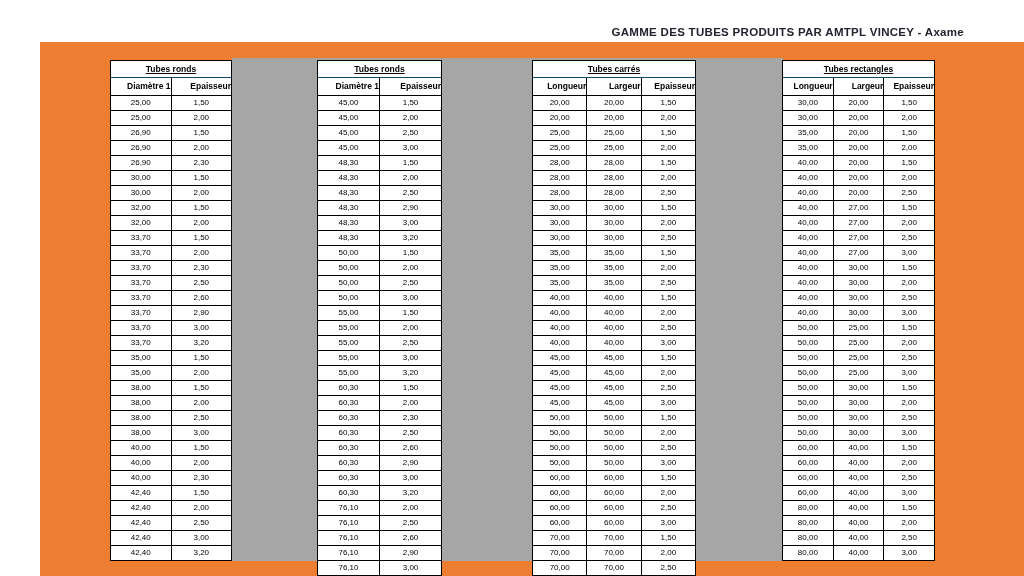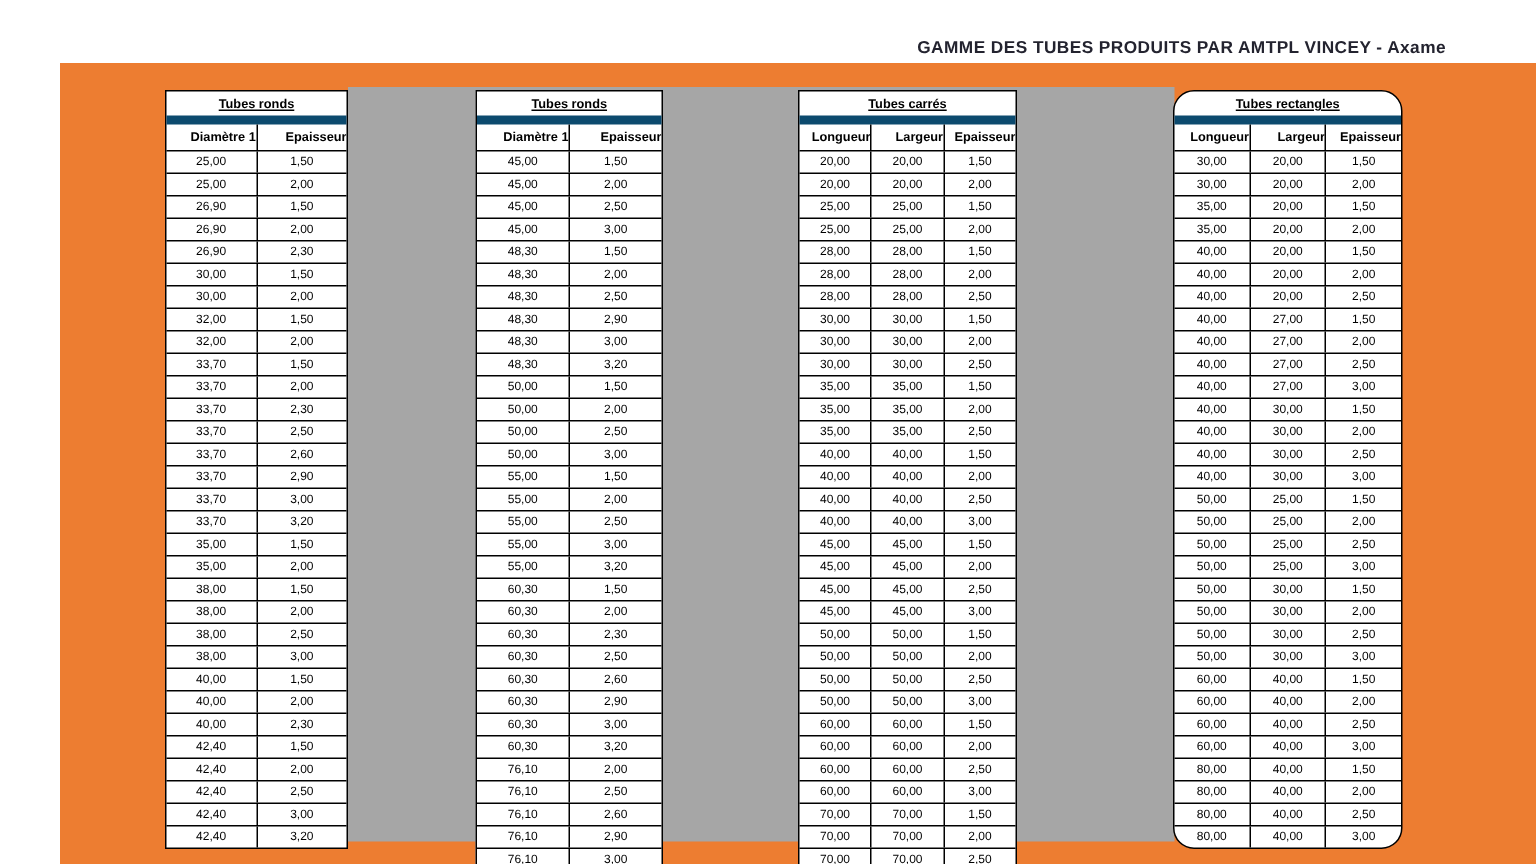--- a/index.html
+++ b/index.html
@@ -34,29 +34,29 @@
   }
   .tube-table {
     position:absolute;
     top:60px;
     background:#ffffff;
     border:1px solid #000;
     box-sizing:border-box;
   }
   #table-0 { left:110px; width:122px; }
   #table-1 { left:317px; width:125px; }
-  #table-2 { left:532px; width:146px; }
-  #table-3 { left:782px; width:153px;border-radius:14px; }
+  #table-2 { left:532px; width:164px; }
+  #table-3 { left:782px; width:153px; }
   .ttitle {
     height:16px; line-height:16px;
     text-align:center;
     font-weight:bold;
     font-size:8.5px;
     text-decoration:underline;
-    border-bottom:6px solid #0c4a6e;
+    border-bottom:1px solid #0c4a6e;
   }
   .theader { display:flex; border-bottom:1px solid #000; }
   .theader .cell {
     font-weight:bold;
     height:17px; line-height:17px;
     font-size:8.5px;
     text-align:right;
   }
   .trow {
     display:flex;

